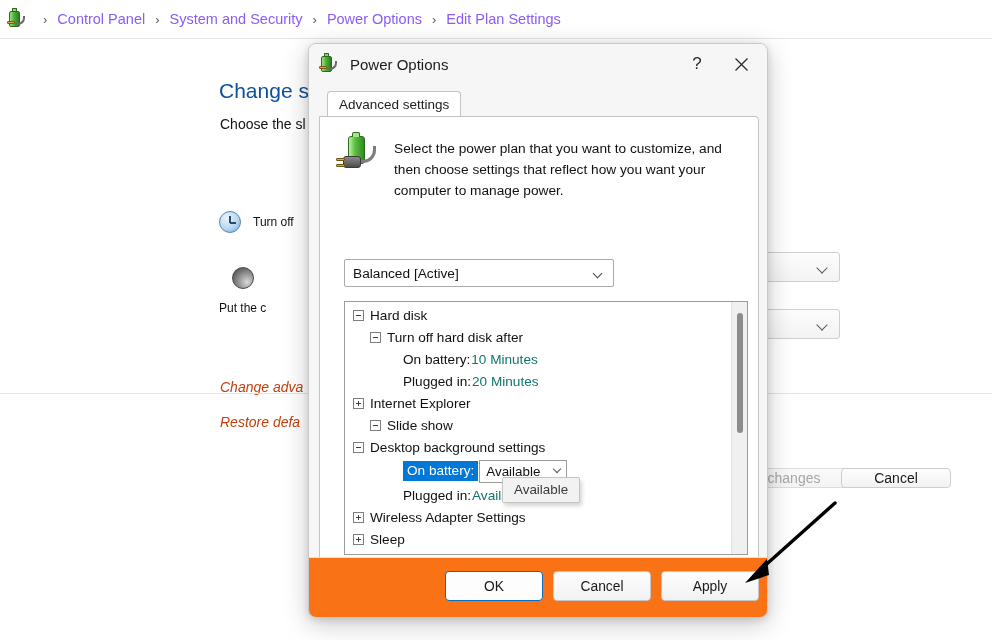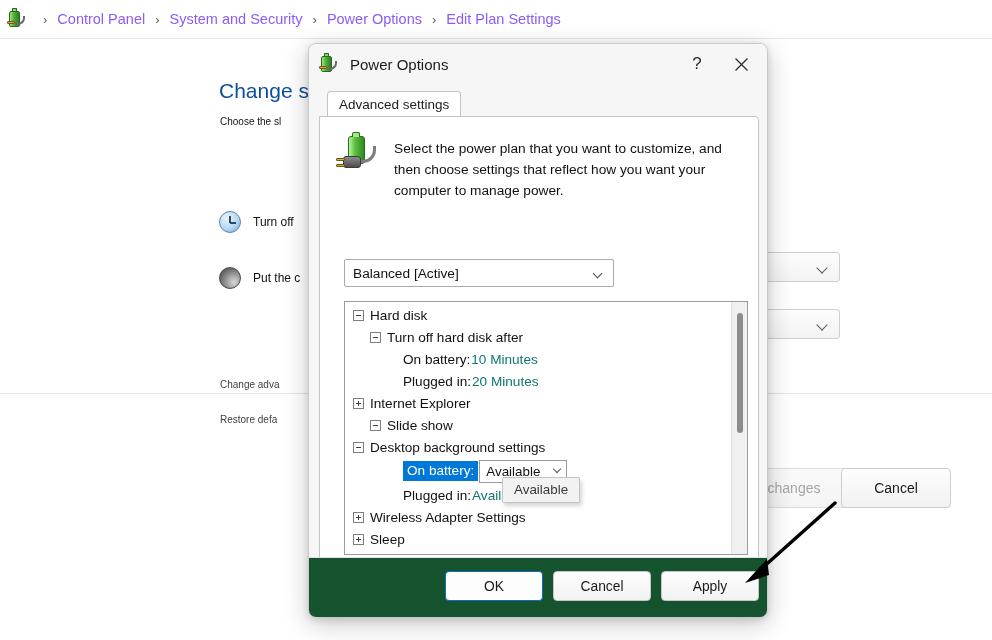--- a/index.html
+++ b/index.html
@@ -86,72 +86,73 @@
   .plug-big .b-p1 { left: 0px; top: 24px; }
   .plug-big .b-p2 { left: 0px; top: 30px; }
 
   #bg-content { position: absolute; left: 0; top: 39px; width: 992px; height: 601px; }
   #bg-h1 {
     position: absolute; left: 219px; top: 40px;
     font-size: 21px; color: #0b4f9e; white-space: nowrap;
   }
   #bg-sub {
     position: absolute; left: 220px; top: 77px;
-    font-size: 10px; color: #111; white-space: nowrap;
+    font-size: 14px; color: #111; white-space: nowrap;
   }
   #bg-col-plugged {
     position: absolute; left: 700px; top: 122px;
     font-size: 14px; color: #111; white-space: nowrap;
   }
   .bg-setting-row { position: absolute; display: flex; align-items: center; gap: 12px; }
   .bg-row-1 { left: 219px; top: 172px; }
-  .bg-row-2 { left: 219px; top: 228px; }
+  .bg-row-2 { left: 219px; top: 228px; flex-direction: column; }
   .bg-ico-clock {
     width: 22px; height: 22px; border-radius: 50%;
     background: radial-gradient(circle at 35% 30%, #eaf4fd 0%, #b7d8f2 55%, #6fa8d6 100%);
     border: 1.5px solid #5b87ad; position: relative; flex: none;
   }
   .bg-ico-clock:after {
     content:""; position: absolute; left: 9px; top: 4px; width: 1.5px; height: 7px;
     background: #2c4a63;
   }
   .bg-ico-clock:before {
     content:""; position: absolute; left: 10px; top: 10px; width: 6px; height: 1.5px;
     background: #2c4a63;
   }
   .bg-ico-moon {
     width: 22px; height: 22px; border-radius: 50%;
     background: radial-gradient(circle at 70% 70%, #d9d9d9 0%, #8f8f8f 45%, #3b3b3b 100%);
     border: 1.5px solid #4a4a4a; flex: none;
   }
   .bg-setting-label { font-size: 12px; color: #111; white-space: nowrap; }
   .bg-link {
-    position: absolute; font-size: 10px; color: #404040; white-space: nowrap;
+    position: absolute; font-size: 14px; color: #c2410c; white-space: nowrap;
     cursor: pointer;
+    font-style: italic;
   }
   .bg-link-1 { left: 220px; top: 340px; }
   .bg-link-2 { left: 220px; top: 375px; }
   .bg-combo {
     position: absolute; width: 140px; height: 30px;
     background: linear-gradient(to bottom,#fdfdfd,#f3f3f3);
     border: 1px solid #cfcfcf; border-radius: 3px;
   }
   .bg-combo:after {
     content: ""; position: absolute; right: 13px; top: 11px;
     width: 7px; height: 7px; border-right: 1.6px solid #5c5c5c;
     border-bottom: 1.6px solid #5c5c5c; transform: rotate(45deg);
   }
   .bg-combo-1 { left: 700px; top: 213px; }
   .bg-combo-2 { left: 700px; top: 270px; }
   #bg-divider {
     position: absolute; left: 0; top: 354px; width: 992px; height: 1px;
     background: #e3e3e3;
   }
   .bg-btn {
-    position: absolute; height: 40px;
+    position: absolute; height: 20px;
     background: linear-gradient(to bottom,#fdfdfd,#f2f2f2);
     border: 1px solid #cdcdcd; border-radius: 4px;
     font-size: 14px; color: #1a1a1a;
     display: flex; align-items: center; justify-content: center;
   }
   #bg-btn-save {
     left: 735px; top: 429px; width: 118px; color: #a6a6a6;
     background: linear-gradient(to bottom,#fafafa,#f4f4f4);
     border-color: #dcdcdc;
   }
@@ -275,21 +276,21 @@
   #tooltip {
     position: absolute; left: 502px; top: 477px;
     padding: 4px 11px 5px 11px;
     background: #f2f2f2; border: 1px solid #c4c4c4; border-radius: 2px;
     font-size: 13.4px; color: #3a3a3a;
     box-shadow: 2px 3px 4px rgba(0,0,0,0.17);
     z-index: 40;
   }
   #footer {
     position: absolute; left: 0; bottom: 0; width: 100%; height: 60px;
-    background: #14532d; border-top: 1px solid #e0e0e0; margin-top: 16px;
+    background: #f97316; border-top: 1px solid #e0e0e0; margin-top: 16px;
   }
   .dlg-btn {
     position: absolute; top: 13px; height: 30px; width: 98px;
     background: linear-gradient(to bottom,#fdfdfd,#f2f2f2);
     border: 1px solid #c6c6c6; border-radius: 4px;
     font-size: 13.8px; color: #1a1a1a;
     display: flex; align-items: center; justify-content: center;
   }
   #btn-ok { left: 136px; border: 1.6px solid #0d6cbd; background: #fdfdfd; }
   #btn-cancel { left: 244px; }

